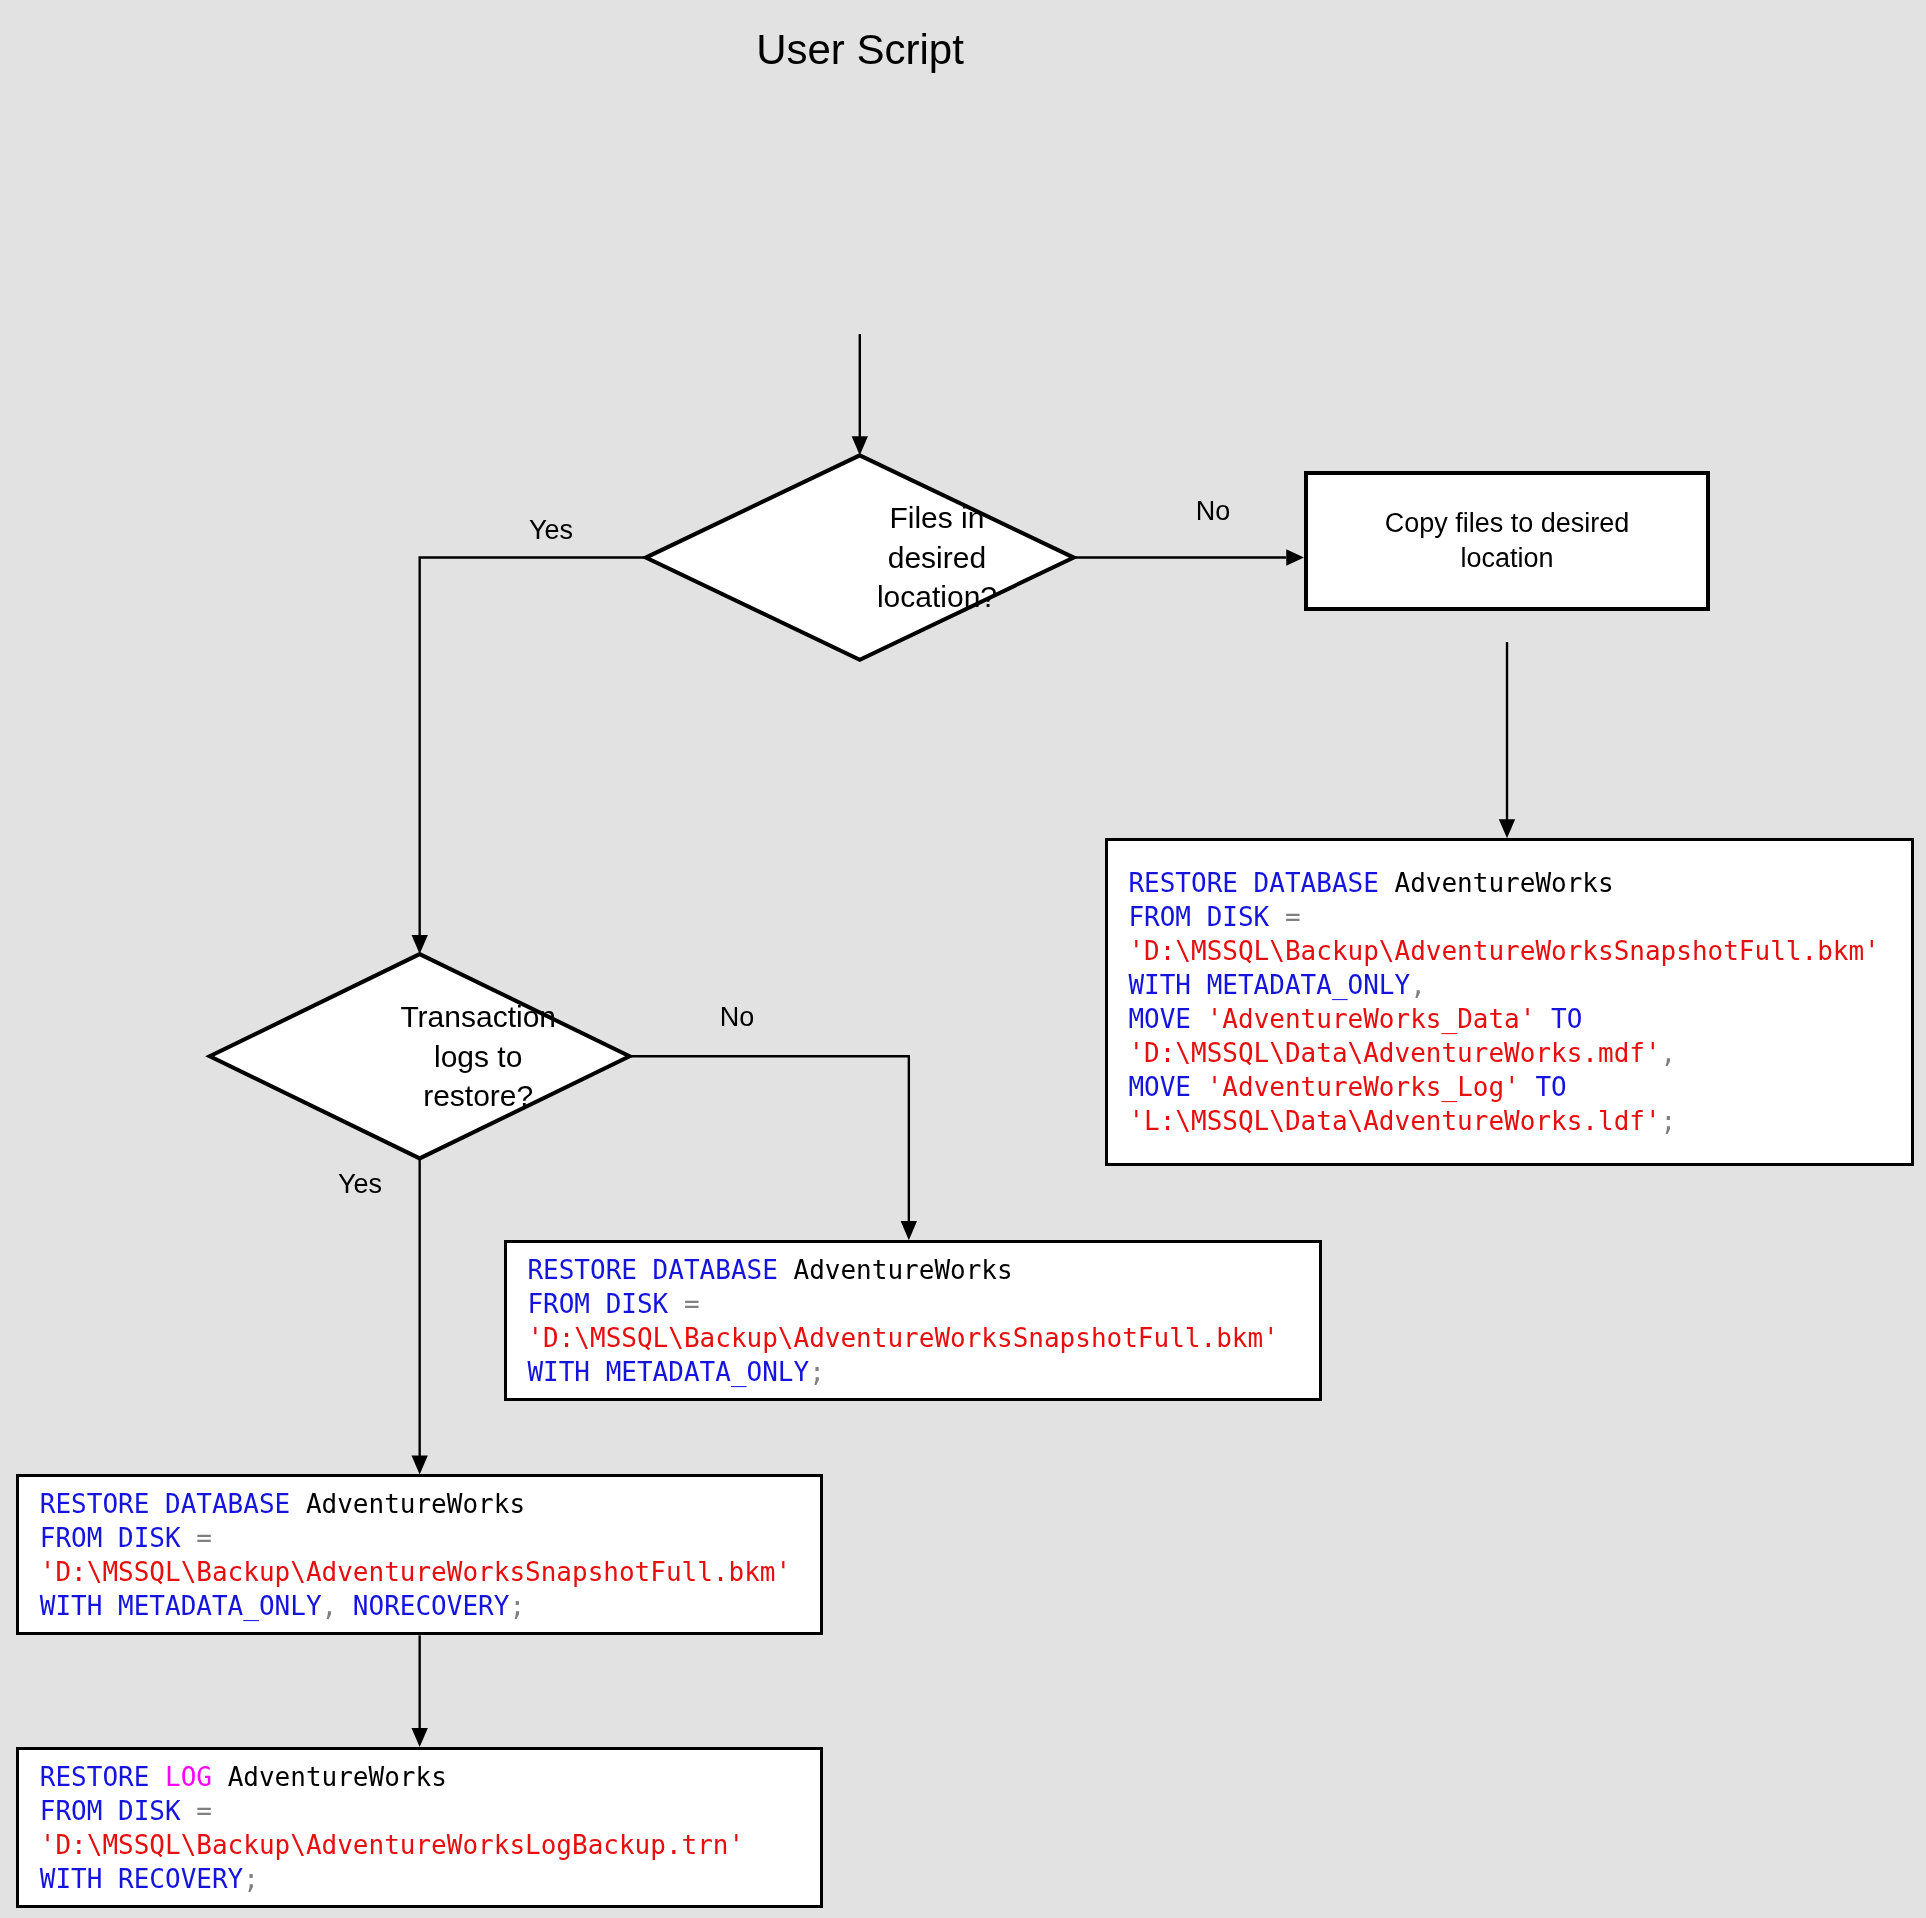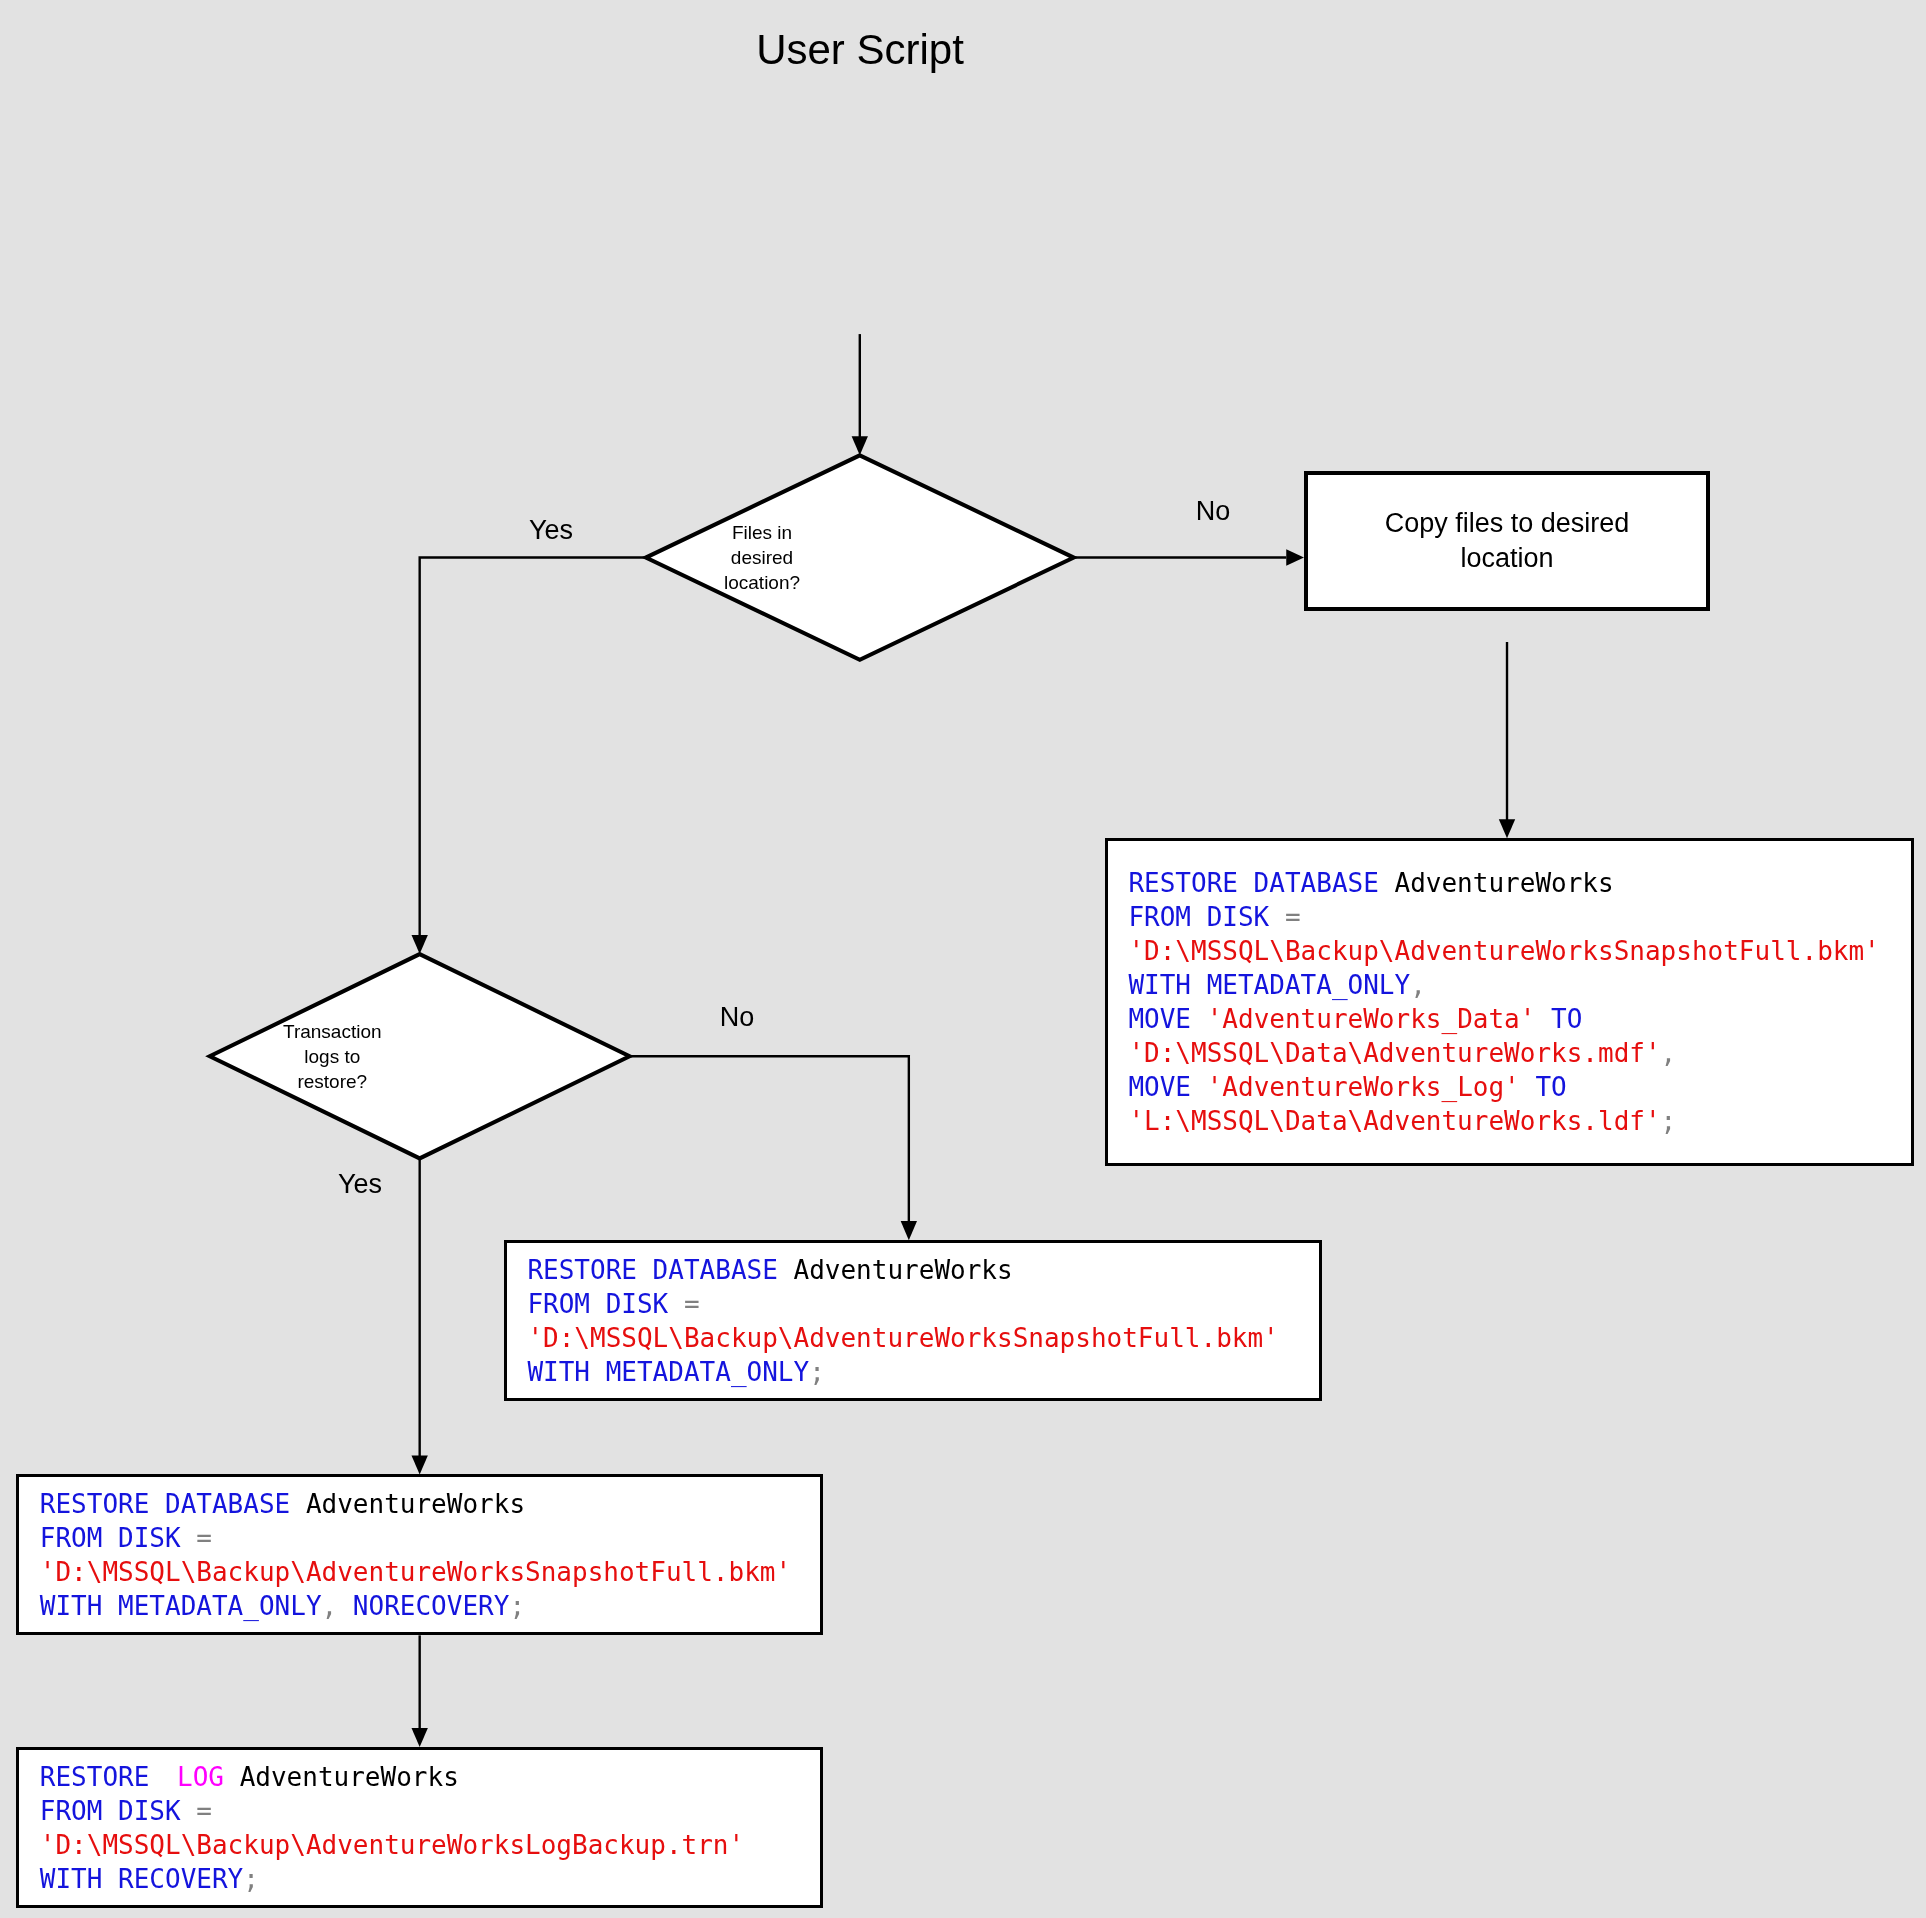--- a/index.html
+++ b/index.html
@@ -23,42 +23,42 @@
   .flow-box{
     position:absolute;box-sizing:border-box;
     background:var(--c-shape_fill,#fff);
     border:4.1px solid var(--c-shape_border,#000);
     display:flex;align-items:center;justify-content:center;
     text-align:center;font-size:27px;line-height:1.3;
     white-space:pre-line;
   }
   .diamond-label{
     position:absolute;box-sizing:border-box;
-    display:flex;align-items:center;justify-content:flex-start;
-    text-align:center;font-size:19px;line-height:1.32;
+    display:flex;align-items:center;justify-content:flex-end;
+    text-align:center;font-size:30px;line-height:1.32;
     white-space:pre-line;
   }
   .edge-label{
     position:absolute;transform:translate(-50%,-50%);
     font-size:27px;white-space:nowrap;
   }
   .code-box{
     position:absolute;box-sizing:border-box;
     background:var(--c-shape_fill,#fff);
     border:3.4px solid var(--c-shape_border,#000);
     display:flex;flex-direction:column;justify-content:center;
     padding:0 20.4px;
     font-family:"DejaVu Sans Mono",monospace;
     font-size:26px;line-height:34px;white-space:pre;
   }
   .tk-keyword{color:var(--c-keyword,#1414dd);}
   .tk-string{color:var(--c-string,#e60e0e);}
   .tk-operator{color:var(--c-operator,#808080);}
   .tk-identifier{color:var(--c-identifier,#000);}
-  .tk-log{color:var(--c-log_keyword,#f0f);margin-left:12px;}
+  .tk-log{color:var(--c-log_keyword,#f0f);}
 </style>
 </head>
 <body>
 
 <div class="canvas">
 
   <svg class="connector-layer" viewBox="0 0 2827 2816" xmlns="http://www.w3.org/2000/svg">
     <g>
       <path class="flow-line" d="M1262 490 V642"></path>
       <polygon class="arrow-head" points="1262,668 1250,640 1274,640"></polygon>

